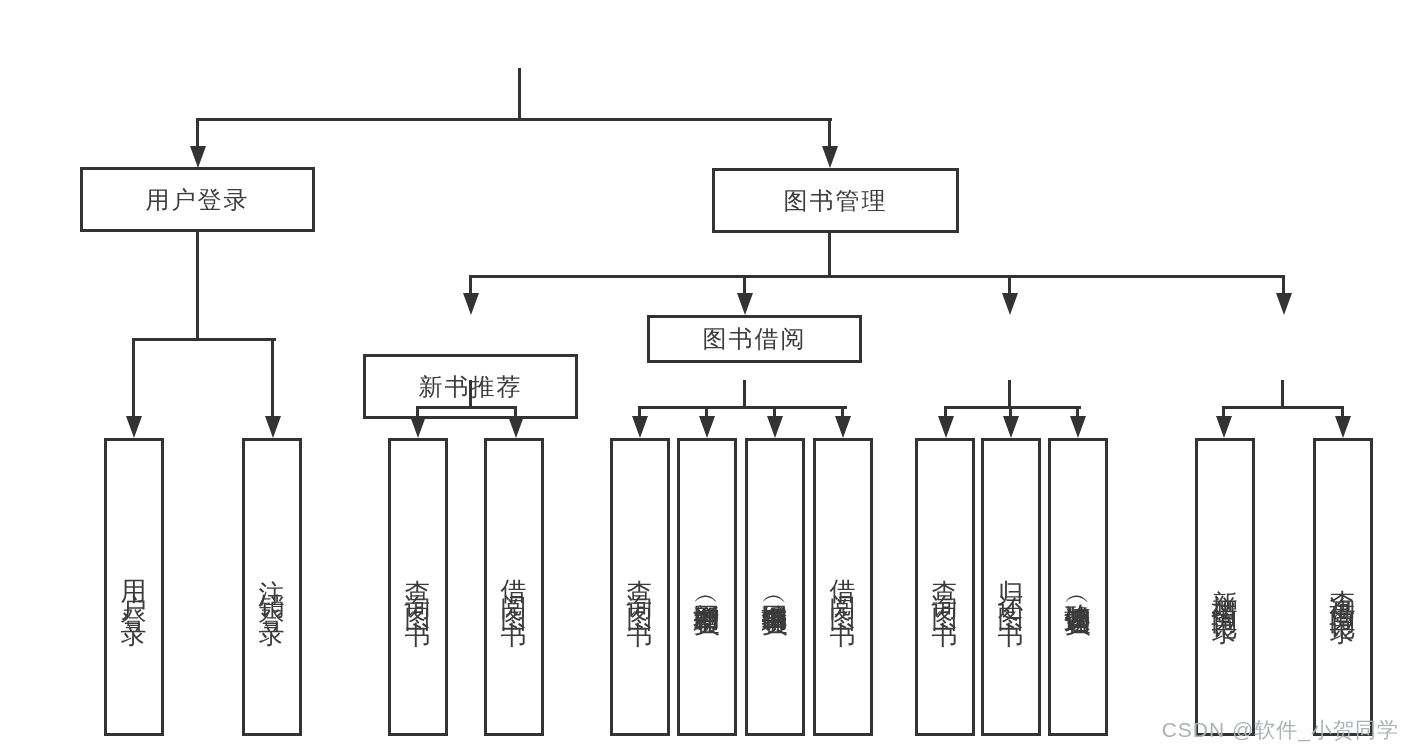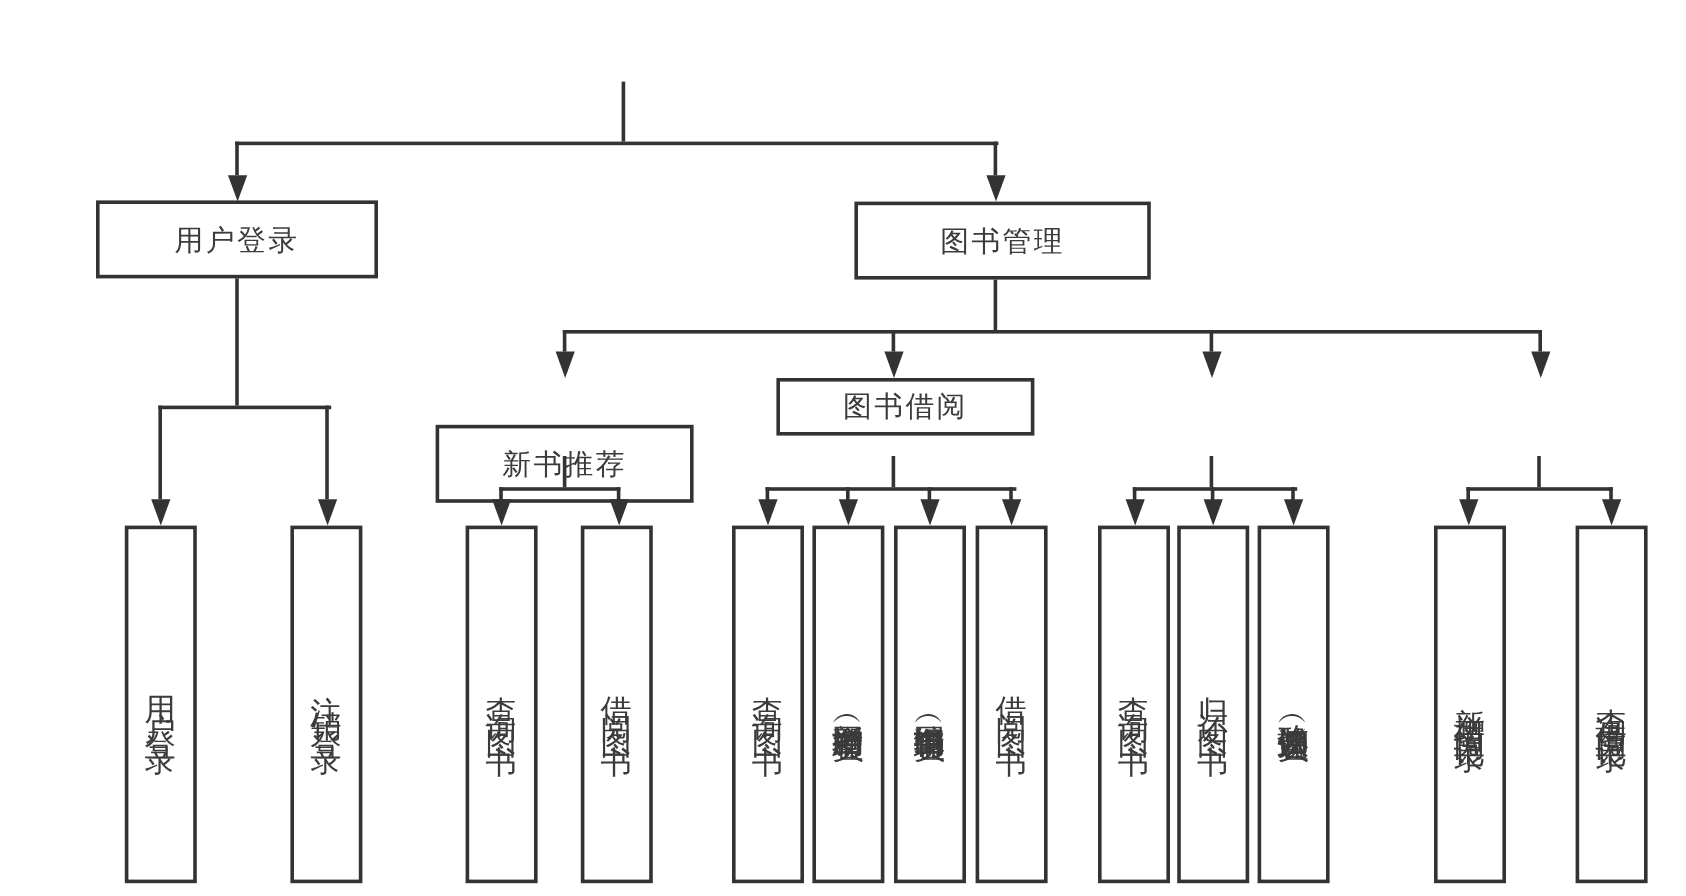--- a/index.html
+++ b/index.html
@@ -181,14 +181,15 @@
   <div class="ln" style="left:1076px; top:406px; width:3px;   height:12px;"></div>
   <div class="tri" style="left:1070px; top:416px;"></div>
 
   <div class="ln" style="left:1281px; top:380px; width:3px;   height:26px;"></div>
   <div class="ln" style="left:1222px; top:406px; width:122px; height:3px;"></div>
   <div class="ln" style="left:1222px; top:406px; width:3px;   height:12px;"></div>
   <div class="tri" style="left:1216px; top:416px;"></div>
   <div class="ln" style="left:1341px; top:406px; width:3px;   height:12px;"></div>
   <div class="tri" style="left:1335px; top:416px;"></div>
 
+  <div class="watermark">CSDN @软件_小贺同学</div>
 
 </div>
 
 </body></html>

